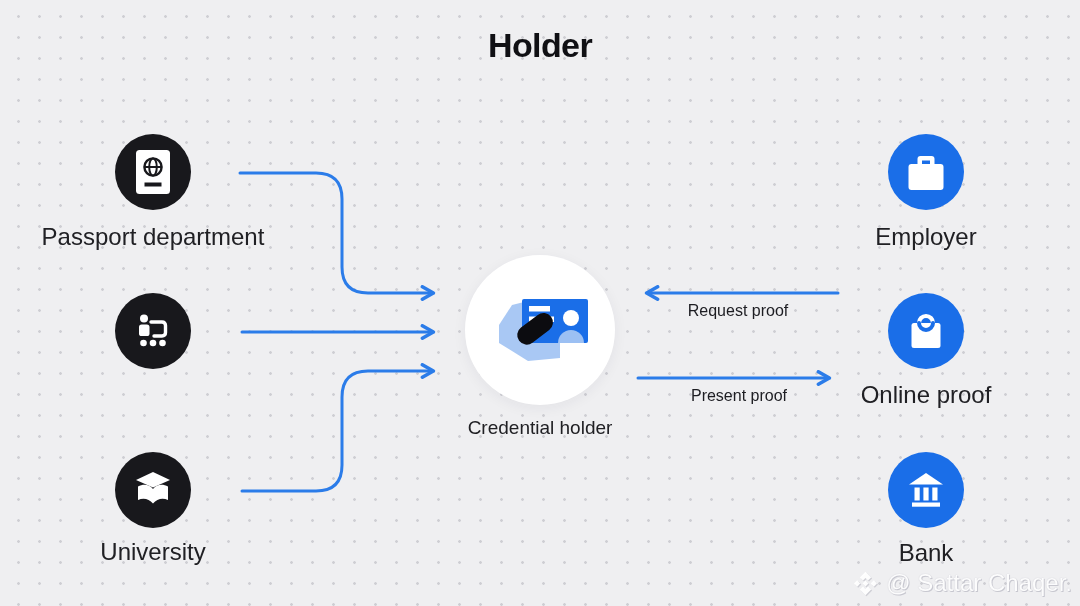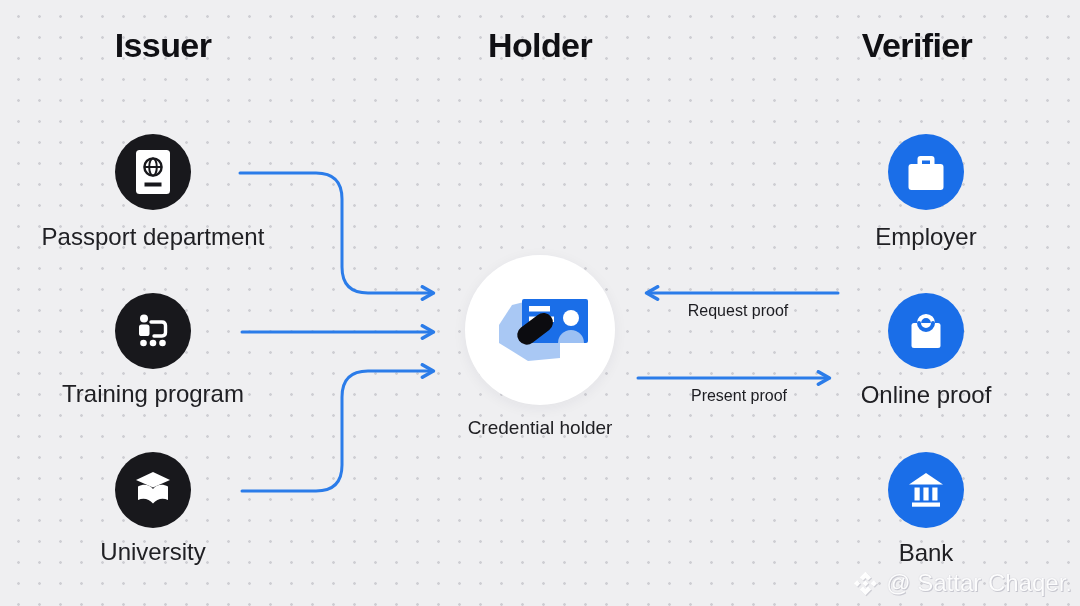--- a/index.html
+++ b/index.html
@@ -61,23 +61,21 @@
     text-shadow:0 0 1px rgba(186,186,196,0.9),1px 1px 0 rgba(170,170,182,0.55);
     margin-top:24px;
   }
   .wm-icon{filter:drop-shadow(1px 1px 0 rgba(170,170,182,0.5));}
 </style>
 </head>
 <body>
 
 <div class="stage">
 
-  <div class="col-header h-issuer">Issuer</div>
   <div class="col-header h-holder">Holder</div>
-  <div class="col-header h-verifier">Verifier</div>
 
   <svg class="arrow-layer" width="1080" height="606" viewBox="0 0 1080 606">
     <defs>
       <marker id="arw" viewBox="0 0 12 12" refX="9" refY="6" markerWidth="5.5" markerHeight="5.5" orient="auto-start-reverse">
         <path d="M2 1.5 L10 6 L2 10.5" fill="none" stroke="#2b7ce9" stroke-width="2.6" stroke-linecap="round" stroke-linejoin="round"></path>
       </marker>
     </defs>
     <g fill="none" stroke="#2b7ce9" stroke-width="3" stroke-linecap="round">
       <path d="M240 173 L316 173 Q342 173 342 199 L342 267 Q342 293 368 293 L432 293" marker-end="url(#arw)"></path>
       <path d="M242 332 L432 332" marker-end="url(#arw)"></path>
@@ -101,21 +99,20 @@
   <div class="node-circle black" style="left:115px;top:293px;">
     <svg width="52" height="52" viewBox="-26 -26 52 52">
       <circle cx="-9" cy="-12.5" r="4" fill="#ffffff"></circle>
       <rect x="-14" y="-6.5" width="10.5" height="11.5" rx="2.6" fill="#ffffff"></rect>
       <path d="M-2 -9 L9 -9 Q12.5 -9 12.5 -5.5 L12.5 1.5 Q12.5 5 9 5 L1 5" fill="none" stroke="#ffffff" stroke-width="3.4" stroke-linecap="round"></path>
       <circle cx="-9.5" cy="12" r="3.3" fill="#ffffff"></circle>
       <circle cx="0" cy="12" r="3.3" fill="#ffffff"></circle>
       <circle cx="9.5" cy="12" r="3.3" fill="#ffffff"></circle>
     </svg>
   </div>
-  <div class="node-label lbl-left" style="top:380px;">Training program</div>
 
   <div class="node-circle black" style="left:115px;top:452px;">
     <svg width="54" height="54" viewBox="-27 -27 54 54">
       <polygon points="0,-18 17,-10 0,-2.5 -17,-10" fill="#ffffff"></polygon>
       <path d="M0 -1 C -4 -6 -10 -6 -15 -3.5 L -15 10 C -10 7.5 -4 8.5 0 13.5 C 4 8.5 10 7.5 15 10 L 15 -3.5 C 10 -6 4 -6 0 -1 Z" fill="#ffffff"></path>
     </svg>
   </div>
   <div class="node-label lbl-left" style="top:538px;">University</div>
 
   <div class="holder-circle">

